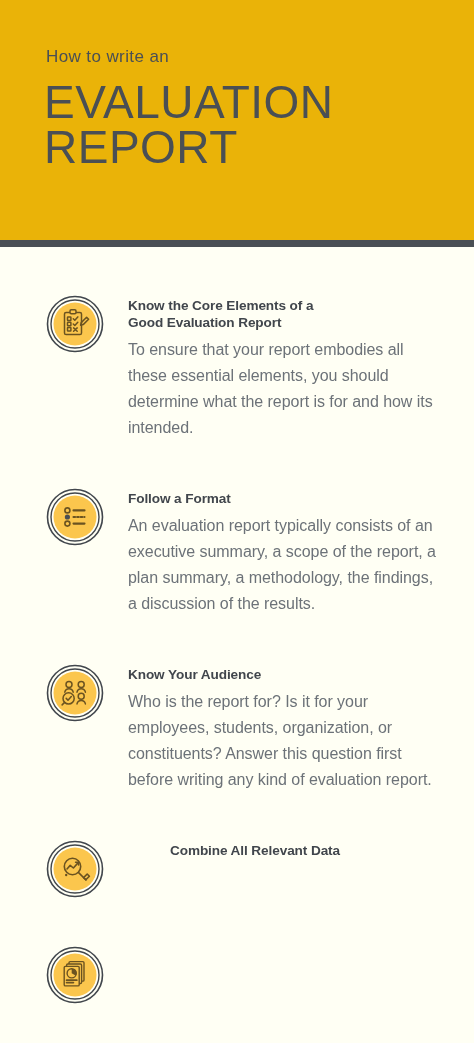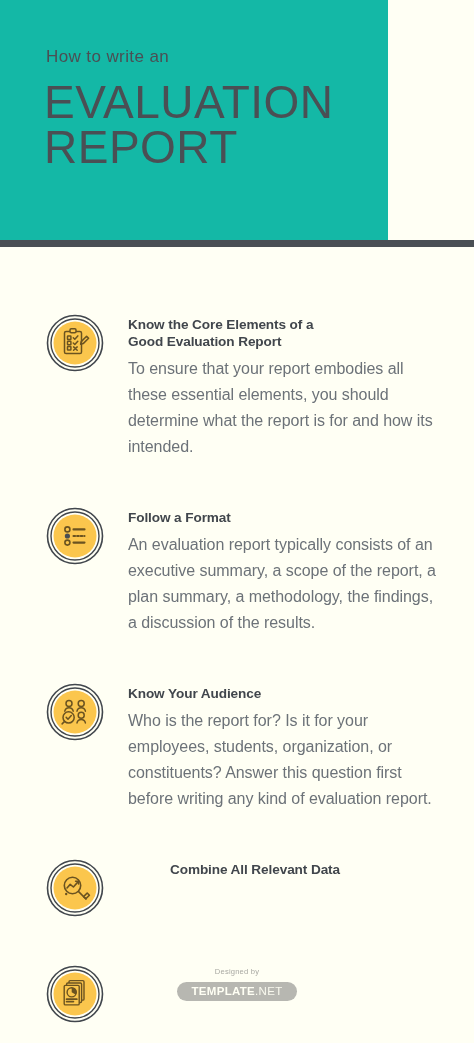--- a/index.html
+++ b/index.html
@@ -16,23 +16,23 @@
     position:relative;
     width:474px;
     height:1043px;
     background:#FFFFF4;
   }
 
   
   .header {
     position:absolute;
     left:0; top:0;
-    width:388px;
+    width:474px;
     height:240px;
-    background:#14b8a6;
+    background:#eab308;
   }
   .header-kicker {
     position:absolute;
     left:46px;
     top:47px;
     font-size:17px;
     font-weight:400;
     letter-spacing:0.4px;
     color:#4A4F54;
     white-space:nowrap;
@@ -54,21 +54,21 @@
     top:240px;
     width:474px;
     height:7px;
     background:#4A4F54;
   }
 
   
   .content {
     position:absolute;
     left:0;
-    top:259px;
+    top:240px;
     width:474px;
   }
 
   .section {
     position:relative;
     display:flex;
     align-items:flex-start;
     padding-left:46px;
     padding-right:32px;
   }
@@ -249,20 +249,14 @@
             <path d="M25.7 27.3 L25.7 22.7 A4.6 4.6 0 0 1 29.9 29.8 Z" fill="#6B5320" stroke="none"></path>
             <line x1="20.6" y1="34.2" x2="30.8" y2="34.2" stroke-width="1.8"></line>
             <line x1="20.6" y1="36.6" x2="27.4" y2="36.6" stroke-width="1.8"></line>
           </g>
         </svg>
       </div>
     </div>
 
   </div>
 
-  <div class="footer">
-    <div class="footer-credit">Designed by</div>
-    <div class="footer-badge">
-      <span class="b-strong">TEMPLATE</span><span class="b-light">.NET</span>
-    </div>
-  </div>
 
 </div>
 
 </body></html>

